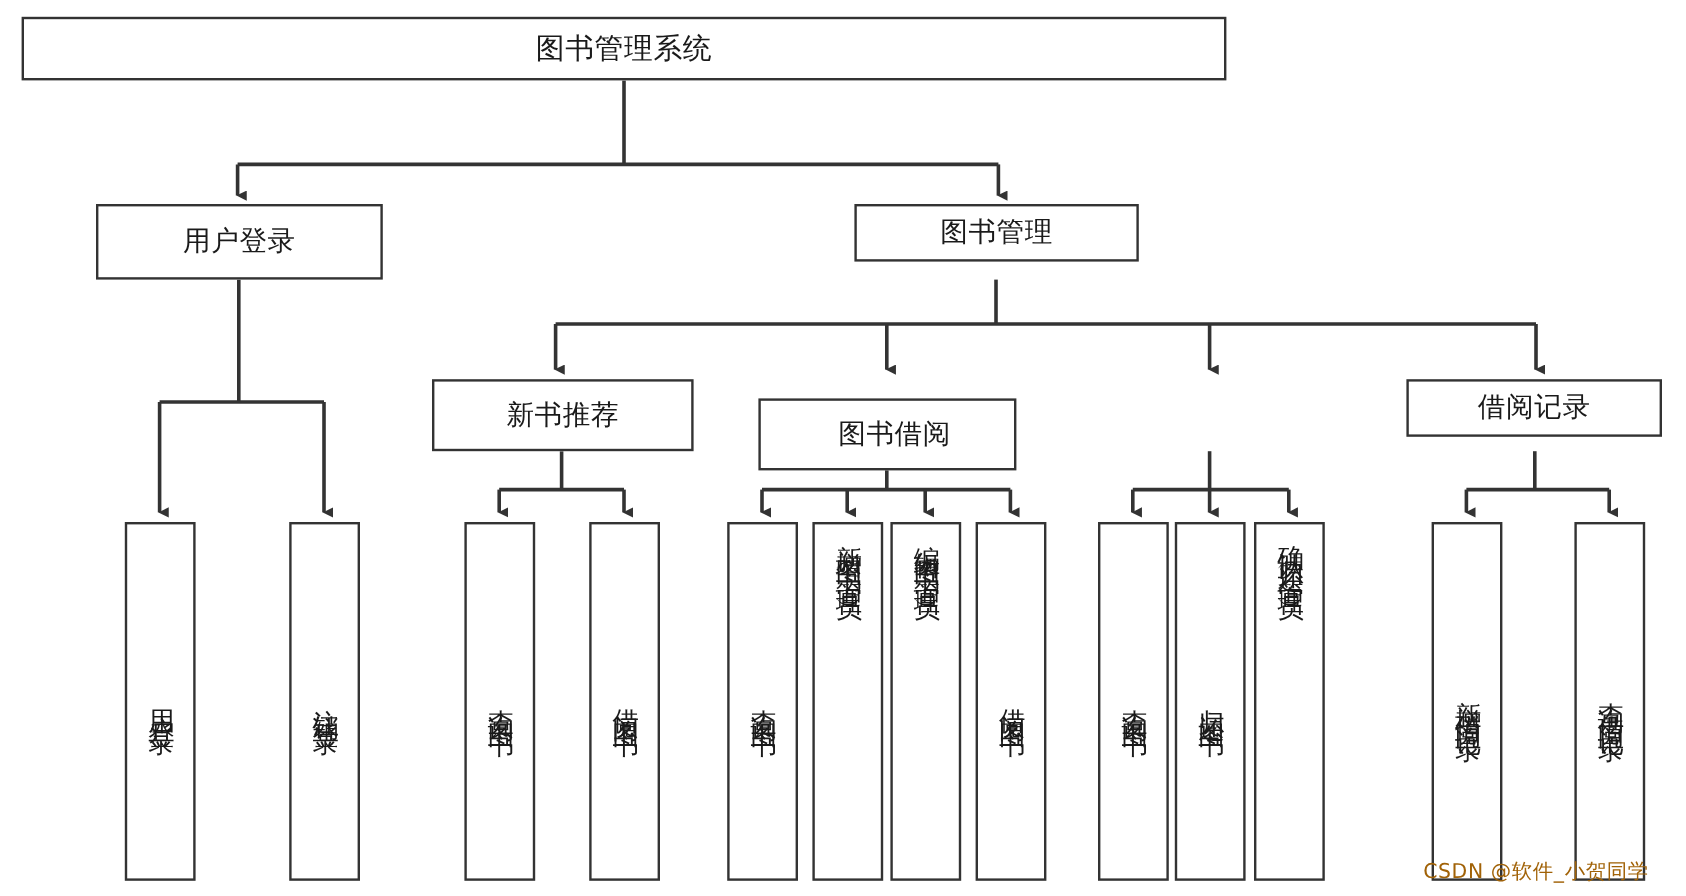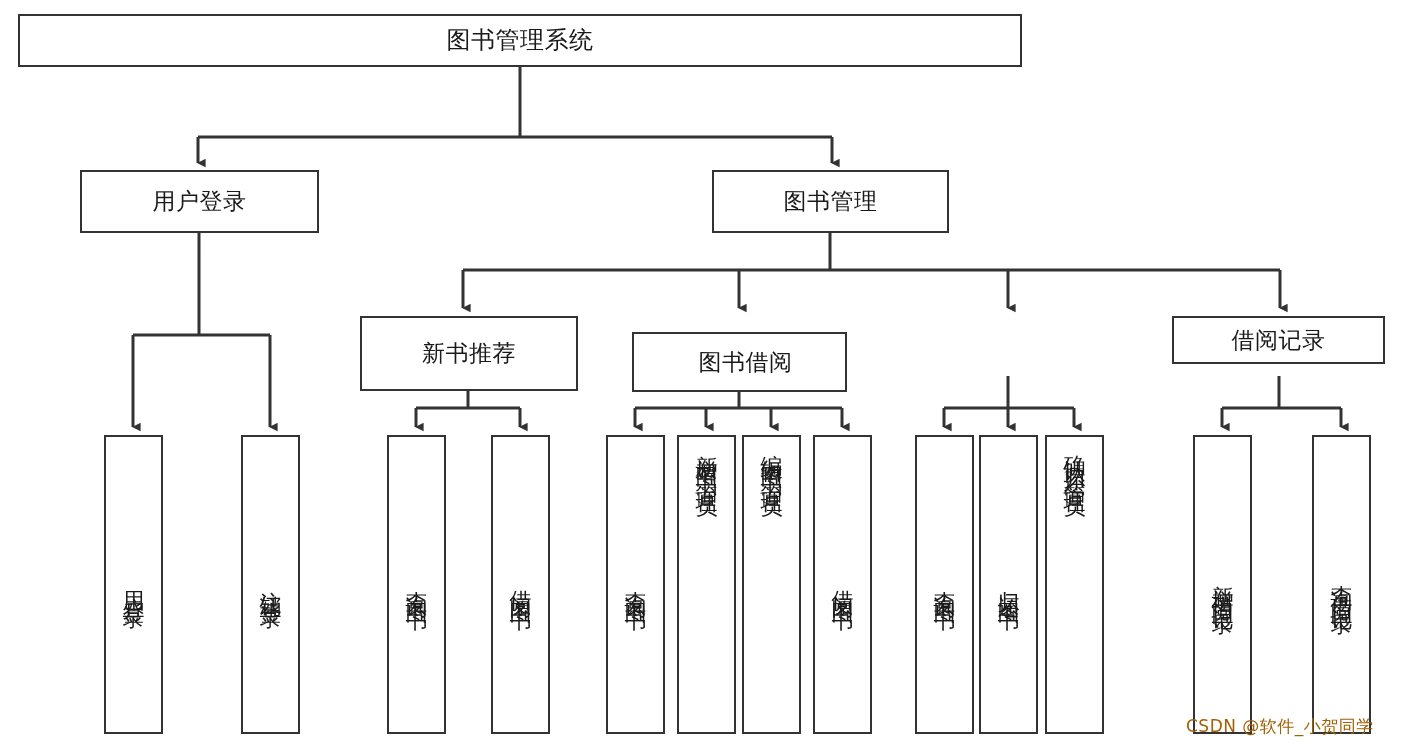--- a/index.html
+++ b/index.html
@@ -132,25 +132,25 @@
     </g>
   </svg>
 
   <div class="node h root" style="left:18px;top:14px;width:1004px;height:53px;">
     <span class="node-label">图书管理系统</span>
   </div>
 
   <div class="node h" style="left:80px;top:170px;width:239px;height:63px;">
     <span class="node-label">用户登录</span>
   </div>
-  <div class="node h" style="left:712px;top:170px;width:237px;height:63px;">
+  <div class="node h" style="left:712px;top:170px;width:237px;height:48px;">
     <span class="node-label">图书管理</span>
   </div>
 
-  <div class="node h" style="left:360px;top:316px;width:218px;height:75px;">
+  <div class="node h" style="left:360px;top:316px;width:218px;height:60px;">
     <span class="node-label">新书推荐</span>
   </div>
   <div class="node h" style="left:632px;top:332px;width:215px;height:60px;padding-left:12px;">
     <span class="node-label">图书借阅</span>
   </div>
   <div class="node h" style="left:1172px;top:316px;width:213px;height:48px;">
     <span class="node-label">借阅记录</span>
   </div>
 
   <div class="node v center-text" style="left:104px;top:435px;width:59px;height:299px;">

